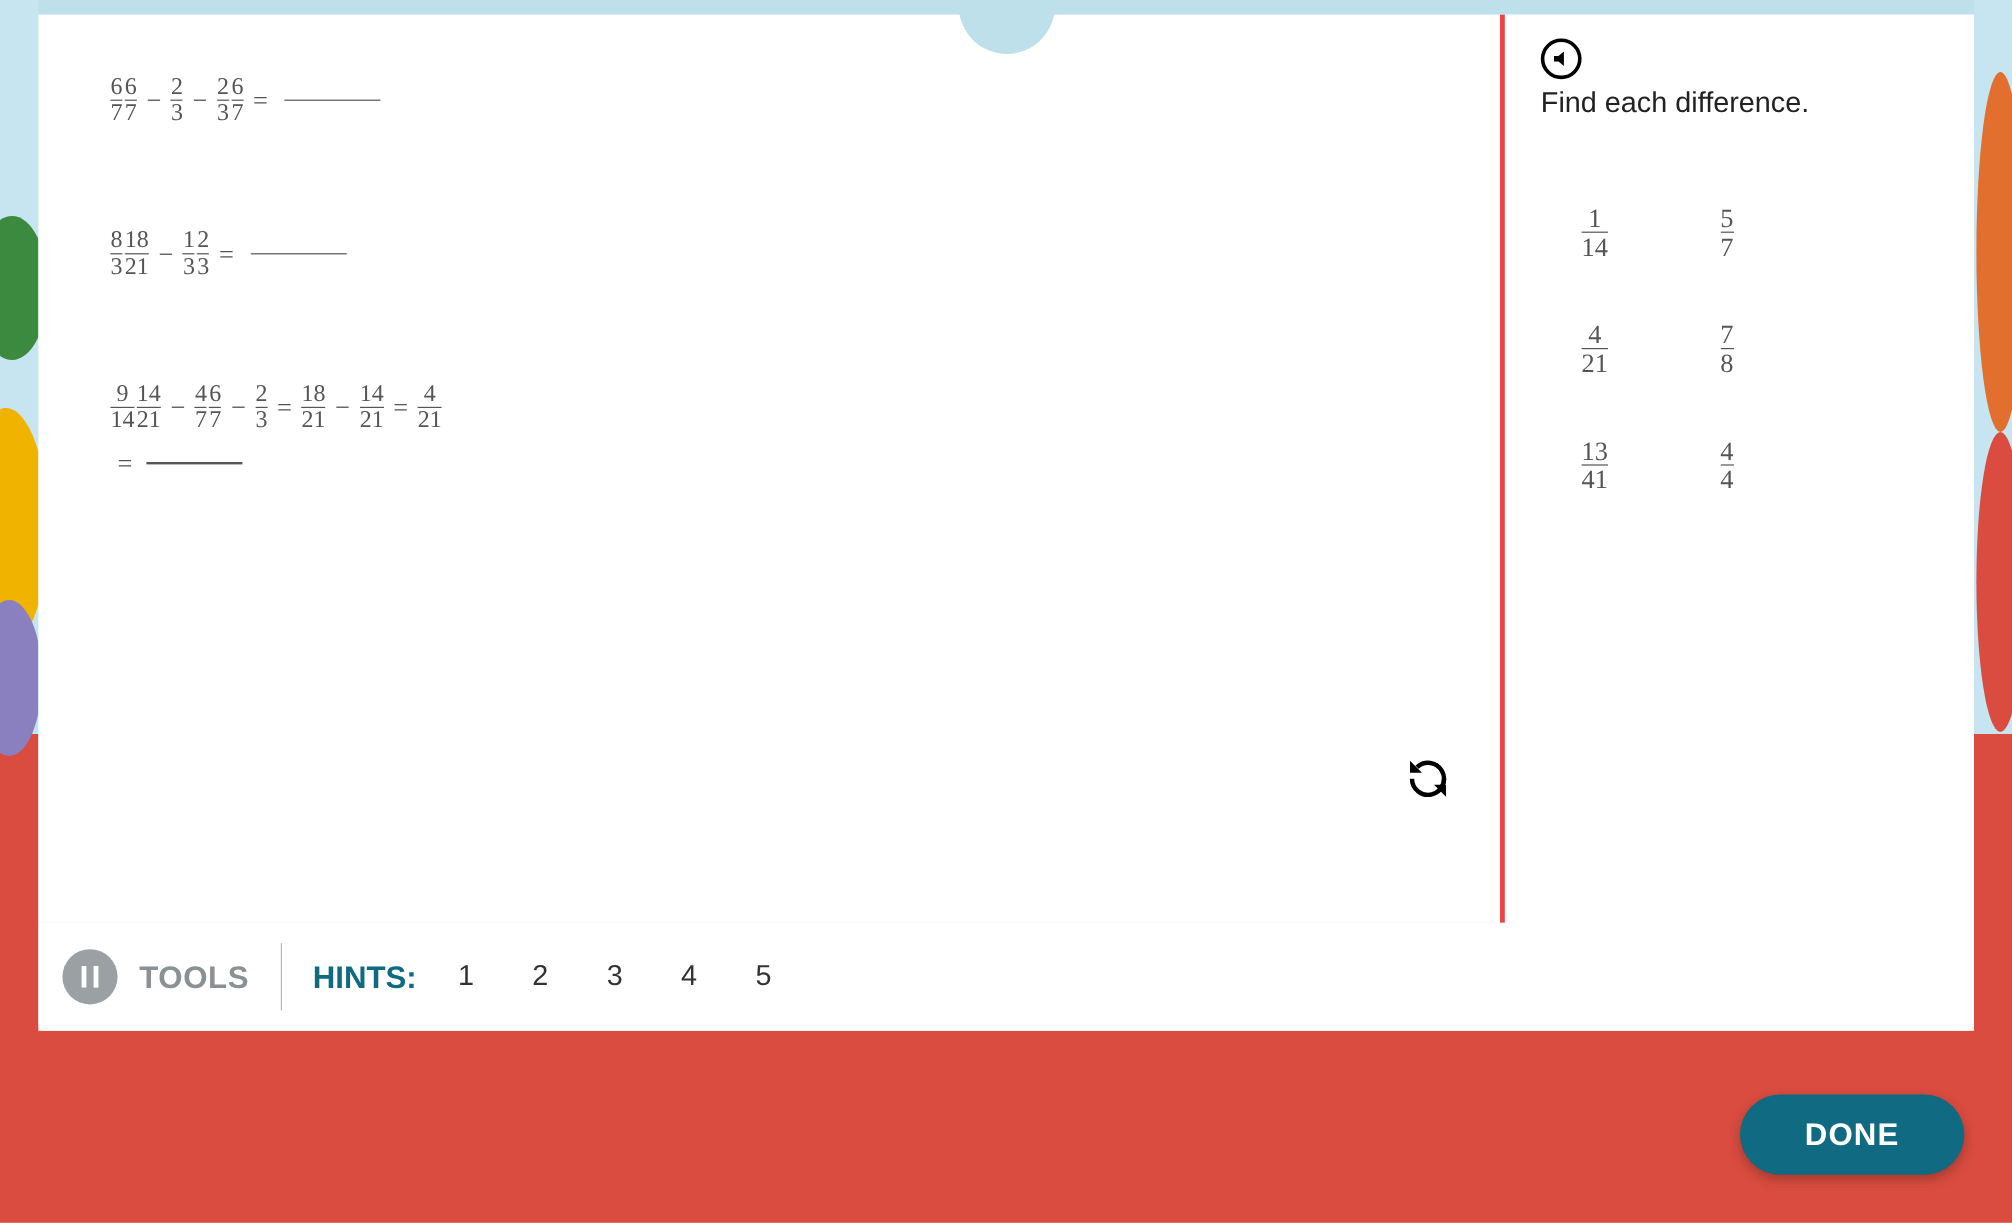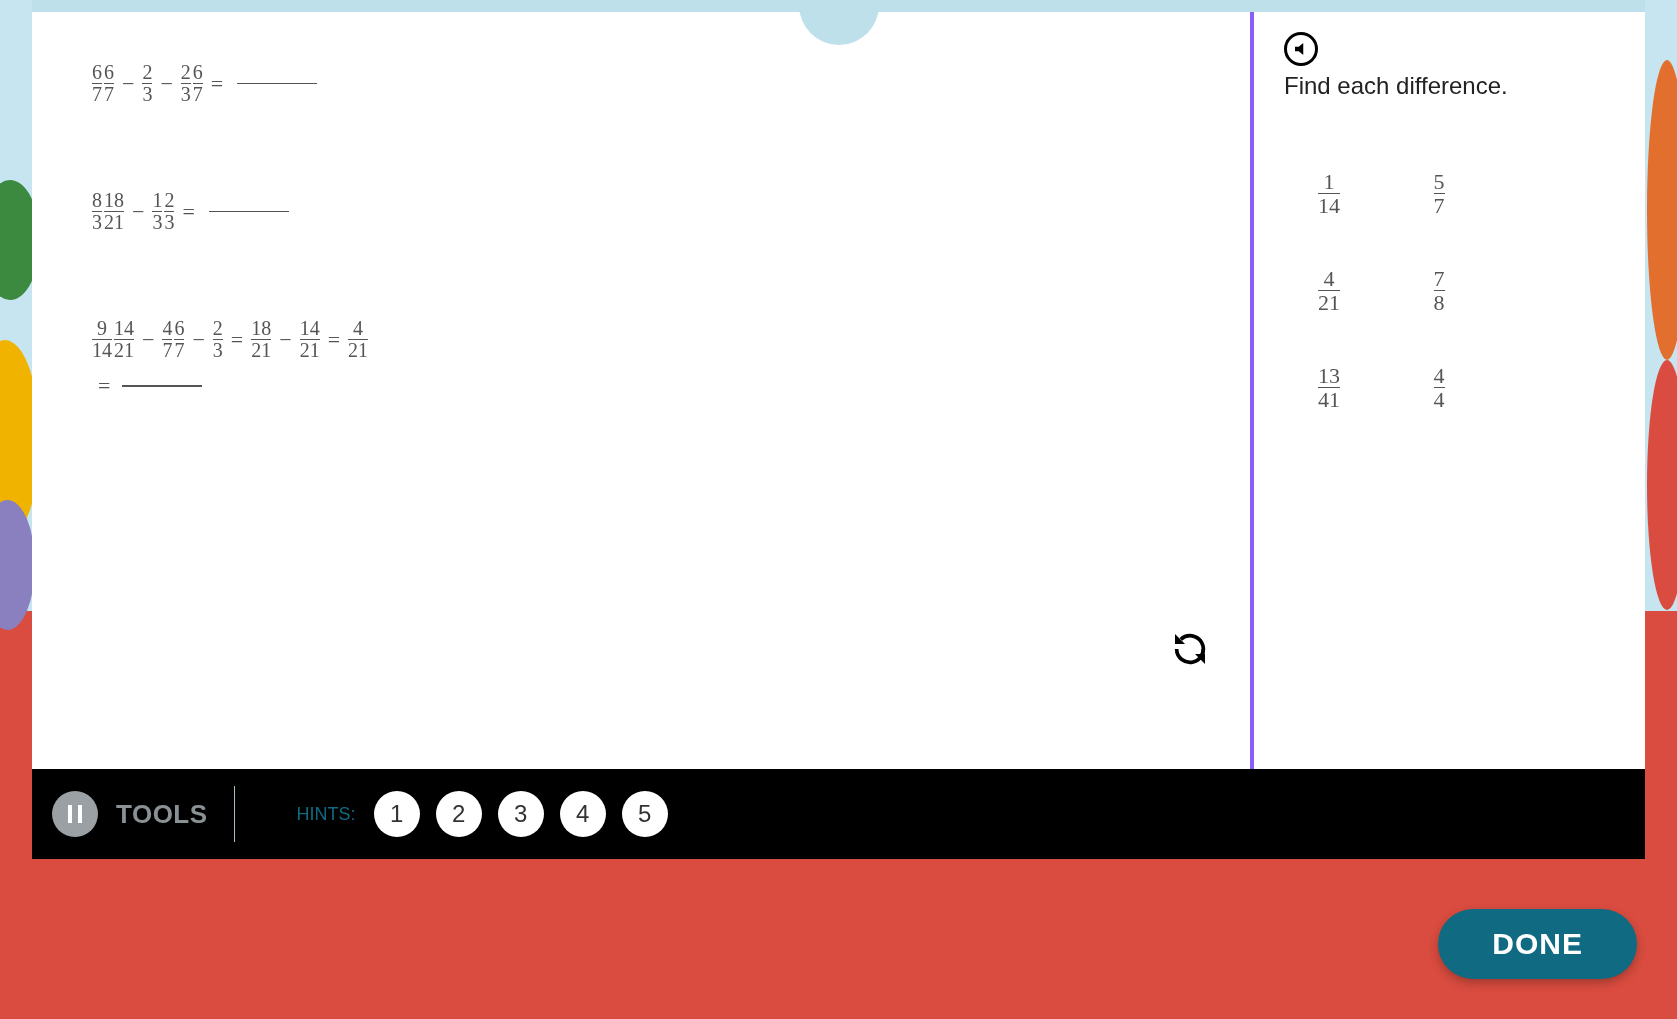--- a/index.html
+++ b/index.html
@@ -48,21 +48,21 @@
     display: flex;
     background: #fff;
   }
   .workspace {
     flex: 1;
     position: relative;
     padding: 50px 50px 20px 60px;
   }
   .sidebar {
     width: 395px;
-    border-left: 4px solid #8b5cf6;
+    border-left: 4px solid #ef4444;
     padding: 20px 30px;
     background: #fff;
   }
   .audio-btn {
     width: 34px; height: 34px;
     border: 3px solid #000;
     border-radius: 50%;
     display: inline-flex;
     align-items: center; justify-content: center;
     margin-bottom: 6px;
@@ -119,51 +119,51 @@
 
   .reset-btn {
     position: absolute;
     right: 40px; bottom: 100px;
     width: 40px; height: 40px;
     cursor: pointer;
   }
 
   .toolbar {
     height: 90px;
-    background: #000000;
+    background: #ffffff;
     display: flex;
     align-items: center;
     padding: 0 20px;
     gap: 18px;
   }
   .tools-icon {
     width: 46px; height: 46px;
     background: #9aa0a3;
     border-radius: 50%;
     display: flex; align-items: center; justify-content: center;
   }
   .tools-label { color: #8a9194; font-size: 26px; font-weight: 600; letter-spacing: 0.5px;}
   .vsep { width: 1px; height: 56px; background: #9fbfc9; margin: 0 8px;}
-  .hints-label { color: #0f6a82; font-size: 18px; font-weight: 400; margin-left: 36px; }
+  .hints-label { color: #0f6a82; font-size: 26px; font-weight: 700; }
   .hint-btn {
     width: 46px; height: 46px;
     background: #fff;
     border-radius: 50%;
     display: flex; align-items: center; justify-content: center;
     font-size: 24px; color: #333;
     cursor: pointer;
   }
 
   .done-btn {
     position: absolute;
     right: 40px; bottom: 40px;
     z-index: 2;
     background: #0f6a82;
     color: #fff;
-    font-size: 30px;
+    font-size: 26px;
     font-weight: 700;
     letter-spacing: 1px;
     padding: 18px 54px;
     border-radius: 40px;
     cursor: pointer;
     box-shadow: 0 4px 10px rgba(0,0,0,0.25);
   }
 </style>
 </head>
 <body>

